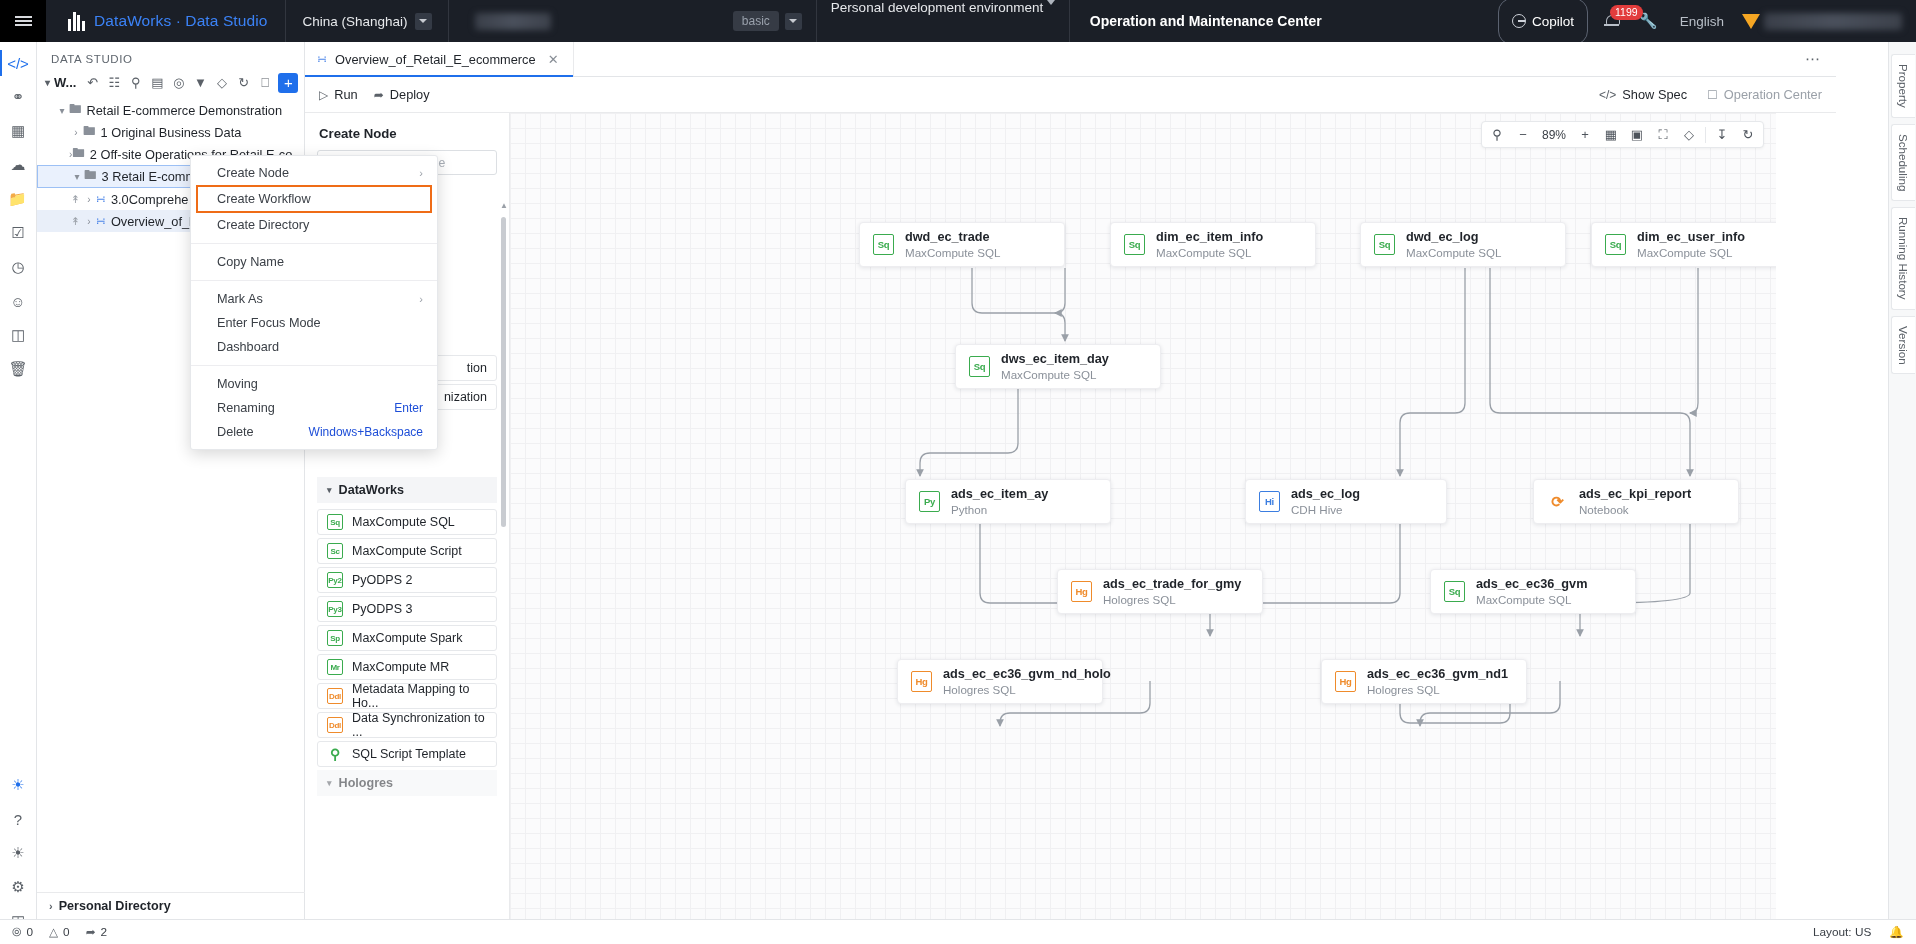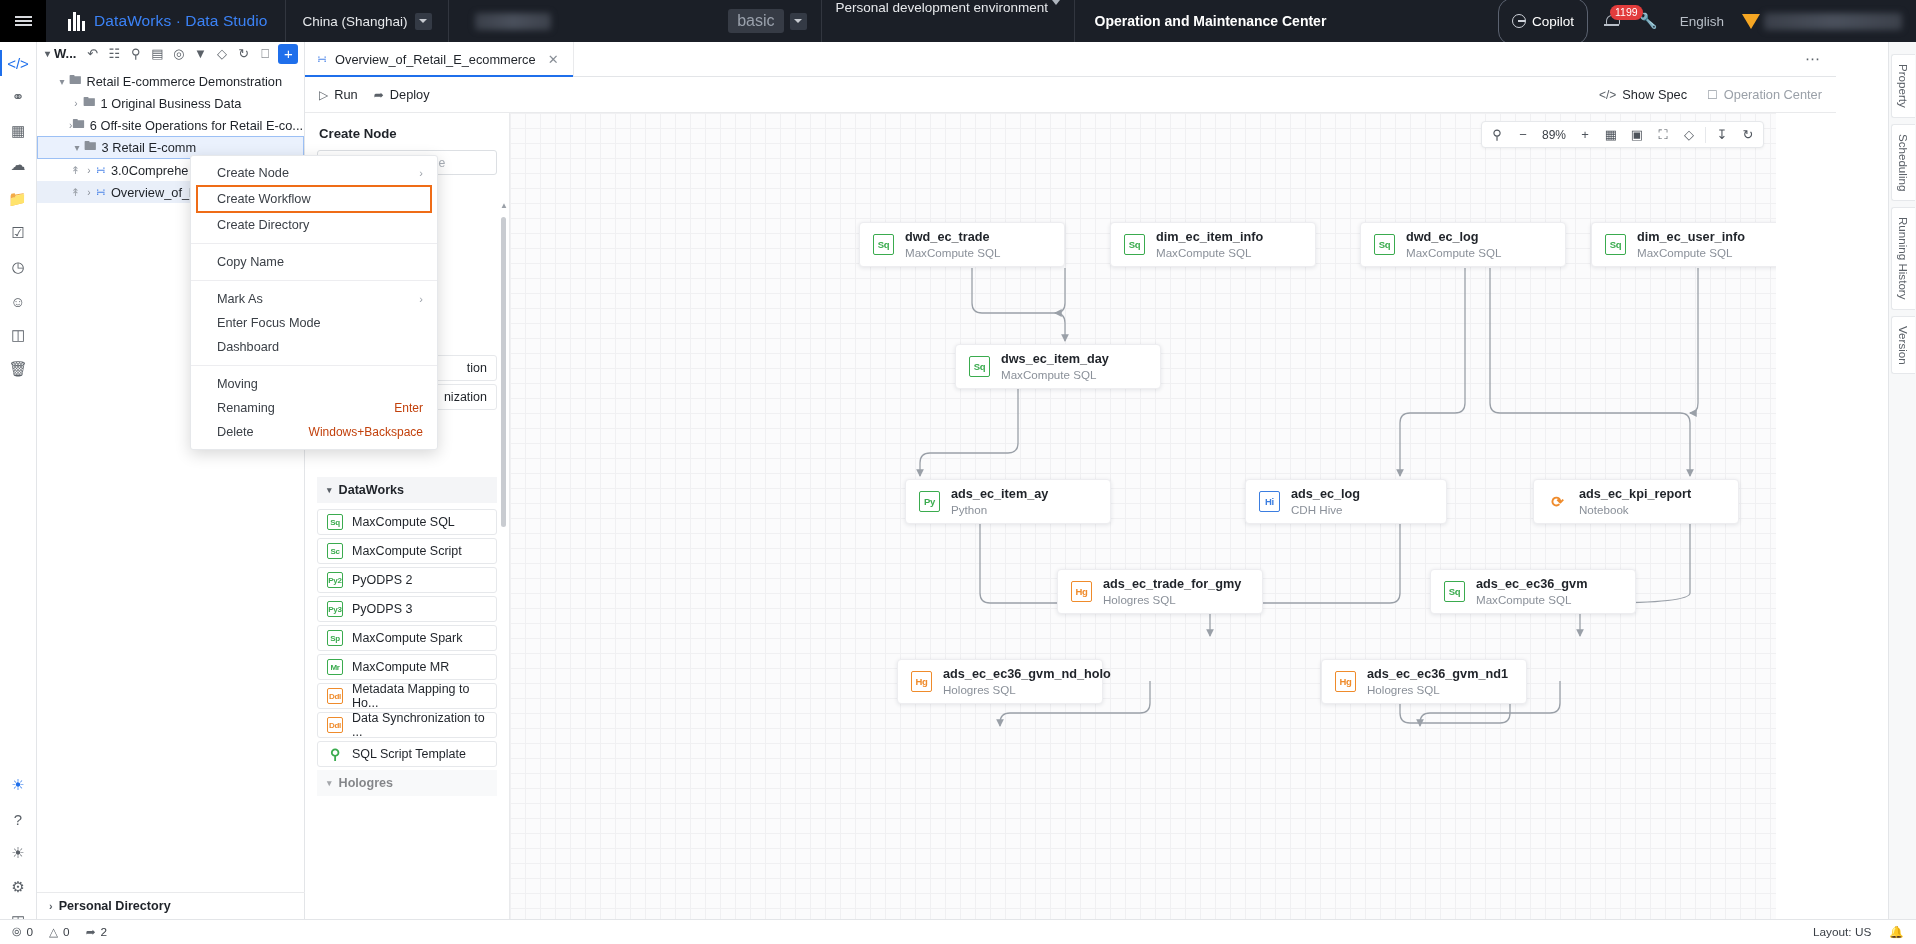--- a/index.html
+++ b/index.html
@@ -37,21 +37,21 @@
   }
   .caret-box { width: 17px; height: 17px; background: #343a45; border-radius: 2px;
                display: flex; align-items: center; justify-content: center; }
   .caret { width: 0; height: 0; border-left: 4px solid transparent; border-right: 4px solid transparent;
            border-top: 4.5px solid #c7cbd1; }
   .blurred { background: linear-gradient(90deg,#3a3f49,#4a505c,#3c414b); border-radius: 3px;
              filter: blur(3px); }
   .hdr-blur1 { width: 76px; height: 17px; margin: 0 26px; }
   .spacer-flex { flex: 1; }
   .basic-chip {
-    background: #363b45; color: #9aa1ac; font-size: 16px; border-radius: 3px;
+    background: #363b45; color: #9aa1ac; font-size: 12px; border-radius: 3px;
     padding: 3px 9px; margin-right: 6px;
   }
   .env-select {
     display: flex; align-items: flex-start; justify-content: space-between;
     width: 252px; padding: 0 14px; height: 42px; font-size: 13.5px; color: #e6e8eb; cursor: pointer;
   }
   .chev-down { width:0;height:0;border-left:4.5px solid transparent;border-right:4.5px solid transparent;
                border-top:5px solid #aeb4bd; }
   .omc-title { padding: 0 20px; font-size: 14px; font-weight: bold; color: #fff; white-space: nowrap; }
   .copilot-btn {
@@ -225,21 +225,21 @@
   .ctxmenu {
     position: absolute; left: 190px; top: 155px; width: 248px;
     background: #fff; border: 1px solid #e6e8eb; border-radius: 3px;
     box-shadow: 0 4px 16px rgba(0,0,0,.16); z-index: 40; padding: 5px 0;
   }
   .ctx-item {
     height: 24px; display: flex; align-items: center; padding: 0 14px 0 26px;
     font-size: 12.7px; color: #3b4047; cursor: pointer; position: relative;
   }
   .ctx-item .sub-arrow { margin-left: auto; color: #9aa0a8; font-size: 11px; }
-  .ctx-item .shortcut { margin-left: auto; color: #c2410c; font-size: 12px; }
+  .ctx-item .shortcut { margin-left: auto; color: #1d4ed8; font-size: 12px; }
   .ctx-sep { height: 1px; background: #ededf0; margin: 6px 0; }
   .ctx-item.boxed {
     outline: 2.5px solid #ef6c17; outline-offset: -1px; z-index: 2; background: #fff;
     margin: 1px 6px; padding-left: 20px; height: 26px;
   }
 </style>
 </head>
 <body>
 
 <div class="app">
@@ -311,20 +311,21 @@
     <div class="rail-bottom">
       <div class="rail-ico" style="color:#1f6feb;">☀</div>
       <div class="rail-ico">?</div>
       <div class="rail-ico">☀</div>
       <div class="rail-ico">⚙</div>
       <div class="rail-ico">◫</div>
     </div>
   </div>
 
   <div class="leftpanel">
+    <div class="lp-head">DATA STUDIO</div>
     <div class="lp-toolbar">
       <div class="lp-ws">
         <span style="font-size:10px;color:#5b6168;">▾</span>
         <span>W...</span>
       </div>
       <div class="tb-ico">↶</div>
       <div class="tb-ico">☷</div>
       <div class="tb-ico">⚲</div>
       <div class="tb-ico">▤</div>
       <div class="tb-ico">◎</div>
@@ -341,21 +342,21 @@
         <span>Retail E-commerce Demonstration</span>
       </div>
       <div class="trow" style="padding-left:32px;">
         <span class="tw">›</span>
         <span class="folder-ico">🖿</span>
         <span>1 Original Business Data</span>
       </div>
       <div class="trow" style="padding-left:32px;">
         <span class="tw">›</span>
         <span class="folder-ico">🖿</span>
-        <span>6 Off-site Operations for Retail E-co...</span>
+        <span>2 Off-site Operations for Retail E-co...</span>
       </div>
       <div class="trow selected" style="padding-left:32px;">
         <span class="tw">▾</span>
         <span class="folder-ico">🖿</span>
         <span>3 Retail E-comm</span>
       </div>
       <div class="trow" style="padding-left:34px;">
         <span class="up-ico">↟</span>
         <span class="tw">›</span>
         <span class="wf-ico">∺</span>

